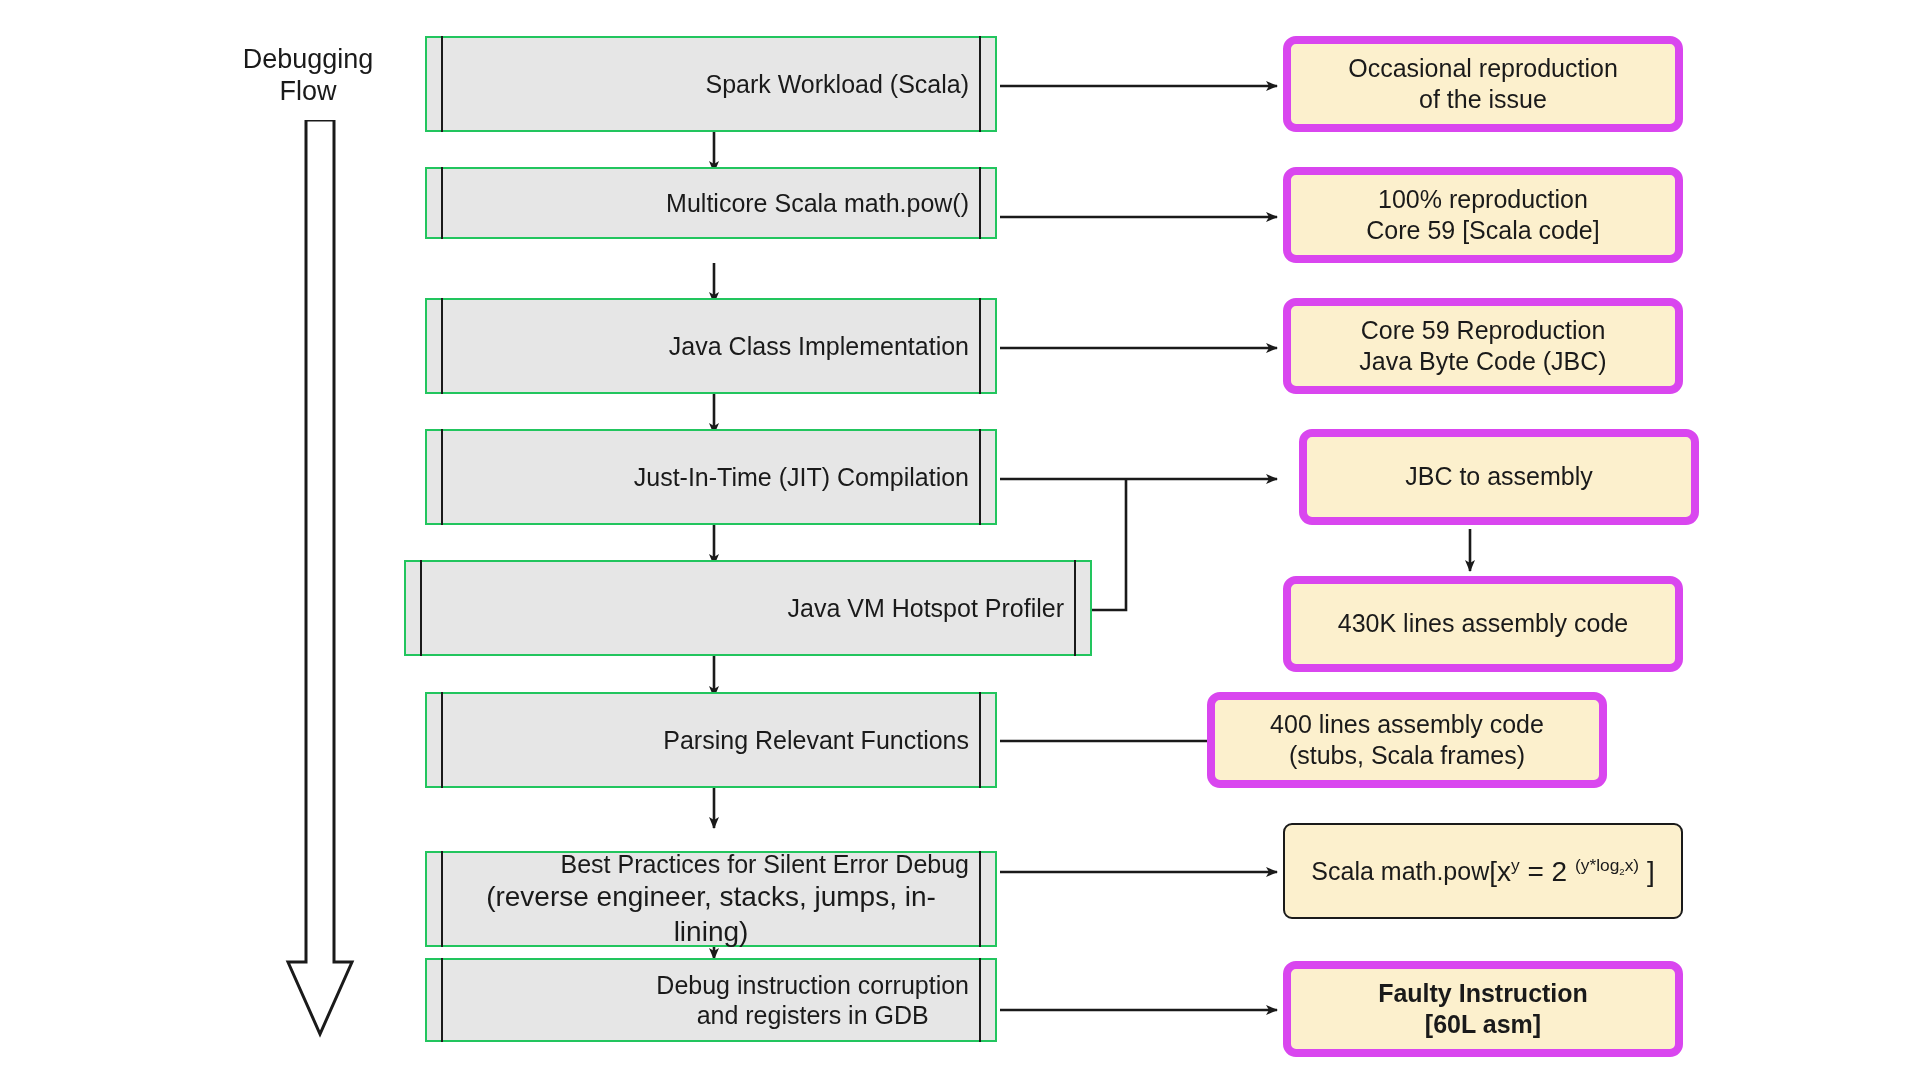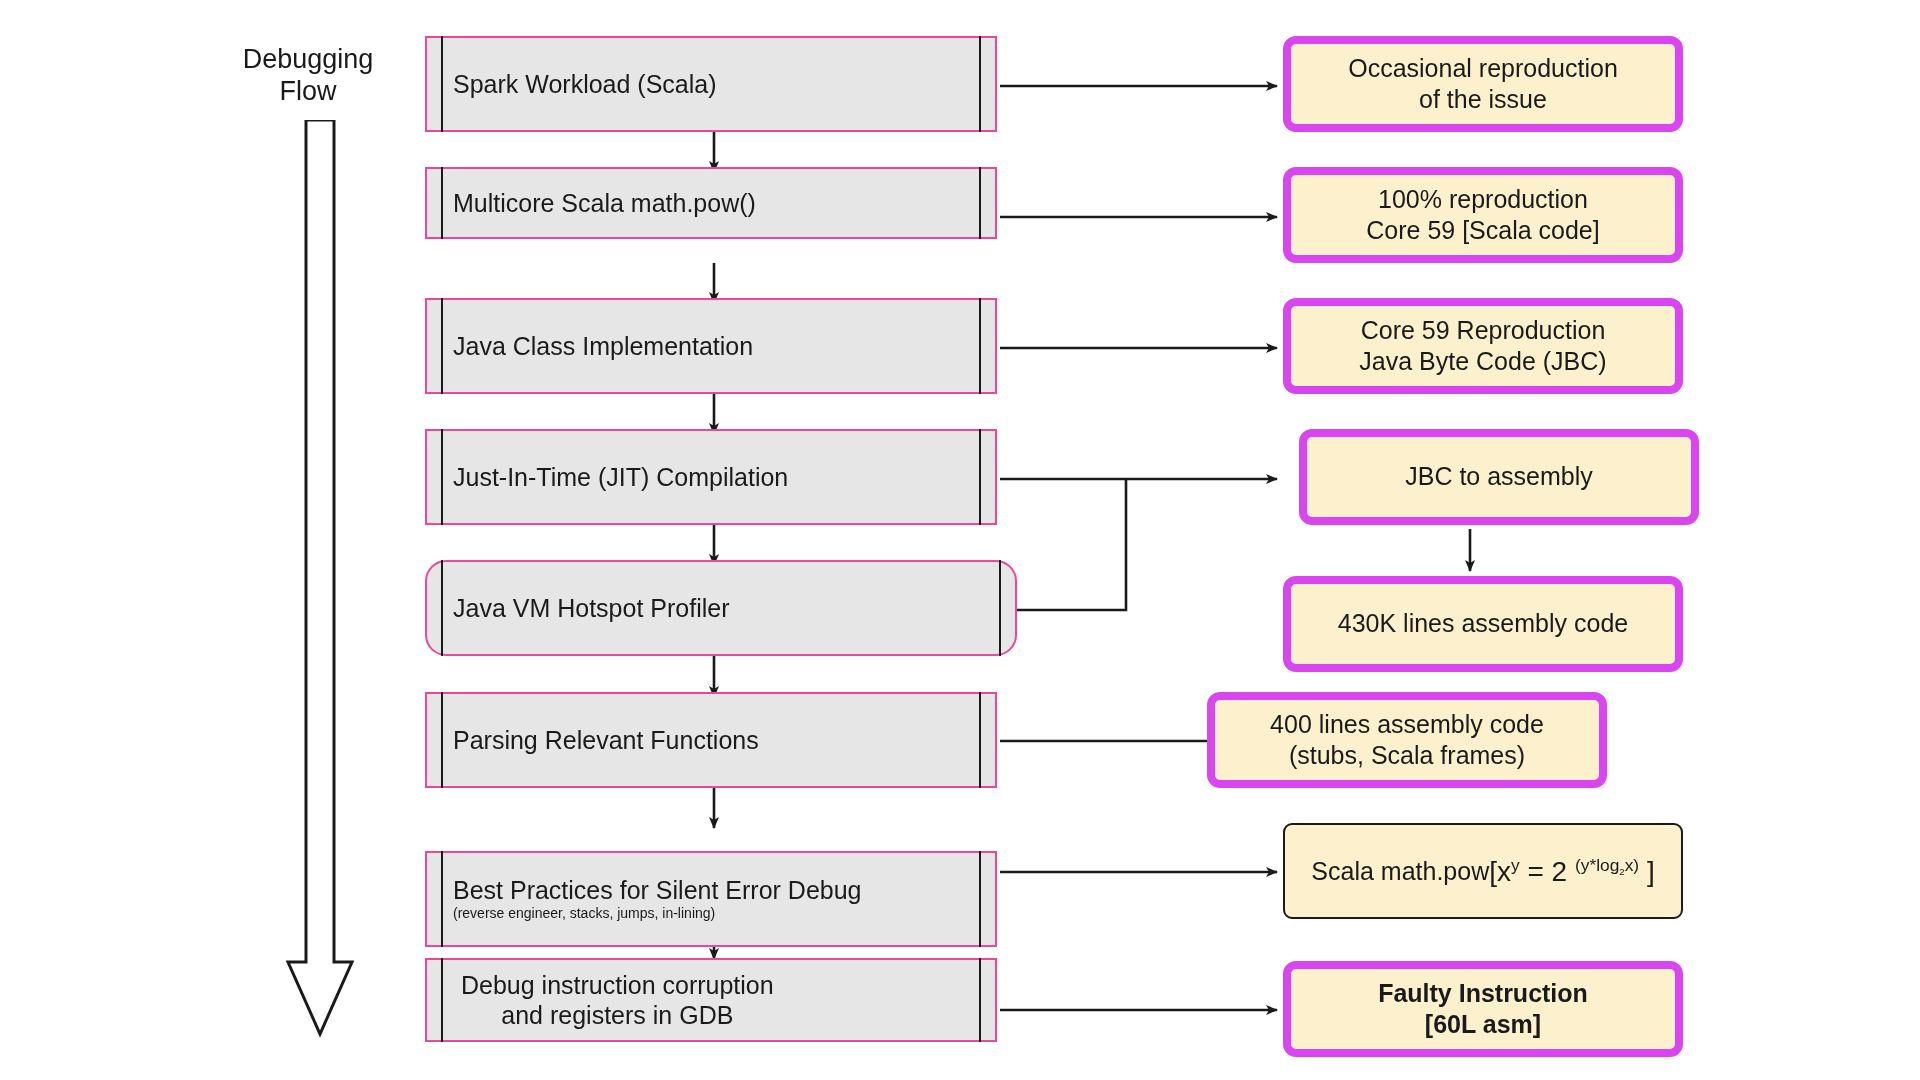--- a/index.html
+++ b/index.html
@@ -39,23 +39,23 @@
     position: absolute;
     left: 284px;
     top: 120px;
   }
 
   
   .proc {
     position: absolute;
     box-sizing: border-box;
     background: #e6e6e6;
-    border: 2px solid #ec4899;
+    border: 2px solid #22c55e;
     display: flex;
-    align-items: flex-start;
+    align-items: flex-end;
     justify-content: center;
     flex-direction: column;
   }
   .proc .bar-l, .proc .bar-r {
     position: absolute;
     top: -2px;
     bottom: -2px;
     width: 2px;
     background: #1a1a1a;
   }
@@ -68,21 +68,21 @@
     padding: 0 26px;
     font-size: 25px;
     line-height: 1.2;
     color: #1a1a1a;
   }
   .proc .proc-sub {
     position: relative;
     z-index: 2;
     text-align: center;
     padding: 0 26px;
-    font-size: 14px;
+    font-size: 28px;
     line-height: 1.25;
     color: #1a1a1a;
   }
 
   
   .note {
     position: absolute;
     box-sizing: border-box;
     background: #fcf0cd;
     border: 8px solid #d946ef;
@@ -190,21 +190,21 @@
     <span class="bar-r"></span>
     <div class="proc-text">Java Class Implementation</div>
   </div>
 
   <div class="proc" style="left:425px; top:429px; width:572px; height:96px;">
     <span class="bar-l"></span>
     <span class="bar-r"></span>
     <div class="proc-text">Just-In-Time (JIT) Compilation</div>
   </div>
 
-  <div class="proc" style="left:425px; top:560px; width:592px; height:96px;border-radius:21px;">
+  <div class="proc" style="left:404px; top:560px; width:688px; height:96px;">
     <span class="bar-l"></span>
     <span class="bar-r"></span>
     <div class="proc-text">Java VM Hotspot Profiler</div>
   </div>
 
   <div class="proc" style="left:425px; top:692px; width:572px; height:96px;">
     <span class="bar-l"></span>
     <span class="bar-r"></span>
     <div class="proc-text">Parsing Relevant Functions</div>
   </div>

